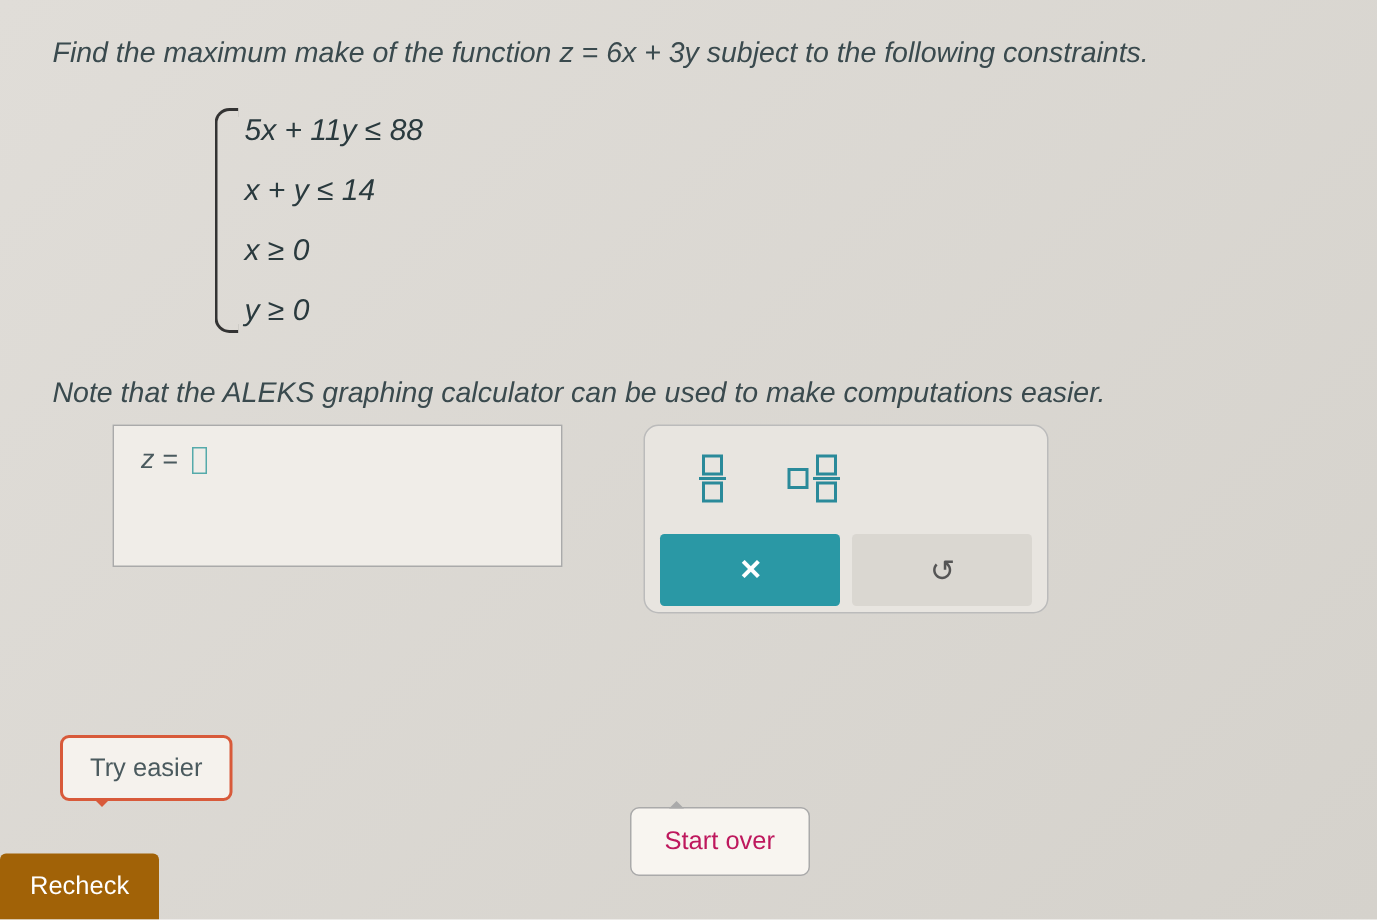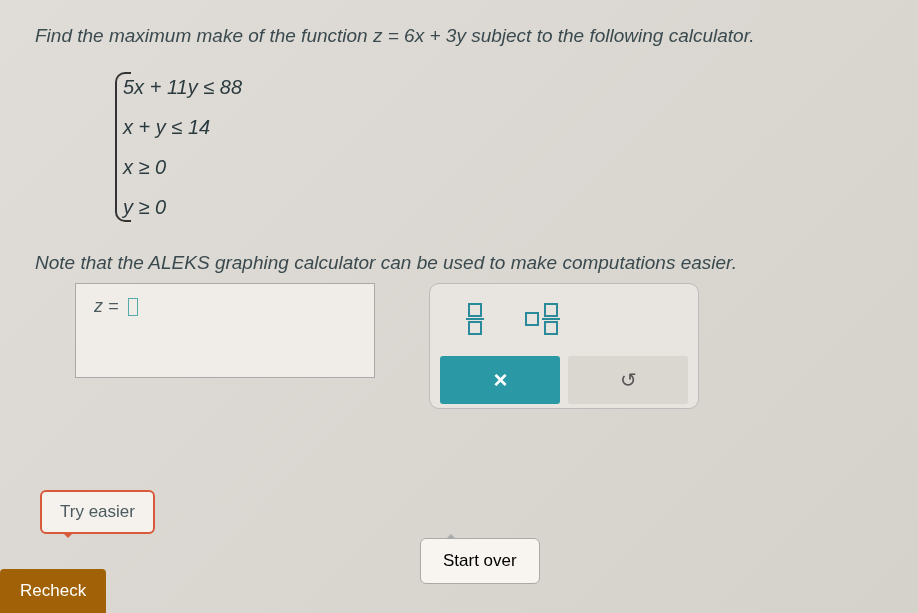--- a/index.html
+++ b/index.html
@@ -13,24 +13,24 @@
       position: relative;
     }
     .problem-text {
       font-size: 19px;
       font-style: italic;
       color: #3a4a4e;
       margin-bottom: 20px;
     }
     .problem-text .var { font-style: italic; }
     .constraints {
-      margin-left: 80px;
+      margin-left: 108px;
       margin-bottom: 25px;
       position: relative;
-      padding-left: 8px;
+      padding-left: 20px;
     }
     .constraints::before {
       content: "";
       position: absolute;
       left: 0; top: 5px; bottom: 5px;
       width: 14px;
       border-left: 2px solid #333;
       border-top: 2px solid #333;
       border-bottom: 2px solid #333;
       border-radius: 10px 0 0 10px;
@@ -163,21 +163,21 @@
     }
     .start-over {
       position: absolute;
       left: 420px;
       top: 538px;
       border: 1px solid #aaa;
       border-radius: 6px;
       background: #f8f5f0;
       padding: 12px 22px;
       font-size: 17px;
-      color: #000000;
+      color: #be185d;
       cursor: pointer;
     }
     .start-over::before{
       content:"";
       position:absolute;
       top:-10px; left:25px;
       border:5px solid transparent;
       border-bottom-color:#aaa;
     }
     .recheck {
@@ -191,21 +191,21 @@
       border-radius: 4px 4px 0 0;
       cursor: pointer;
     }
   </style>
 </head>
 <body>
 
 <div class="problem-text">
   <span>Find the maximum make of the function </span>
   <span class="var">z = 6x + 3y</span>
-  <span> subject to the following calculator.</span>
+  <span> subject to the following constraints.</span>
 </div>
 
 <div class="constraints">
   <div class="constraint">5x + 11y ≤ 88</div>
   <div class="constraint">x + y ≤ 14</div>
   <div class="constraint">x ≥ 0</div>
   <div class="constraint">y ≥ 0</div>
 </div>
 
 <div class="note-text">Note that the ALEKS graphing calculator can be used to make computations easier.</div>

